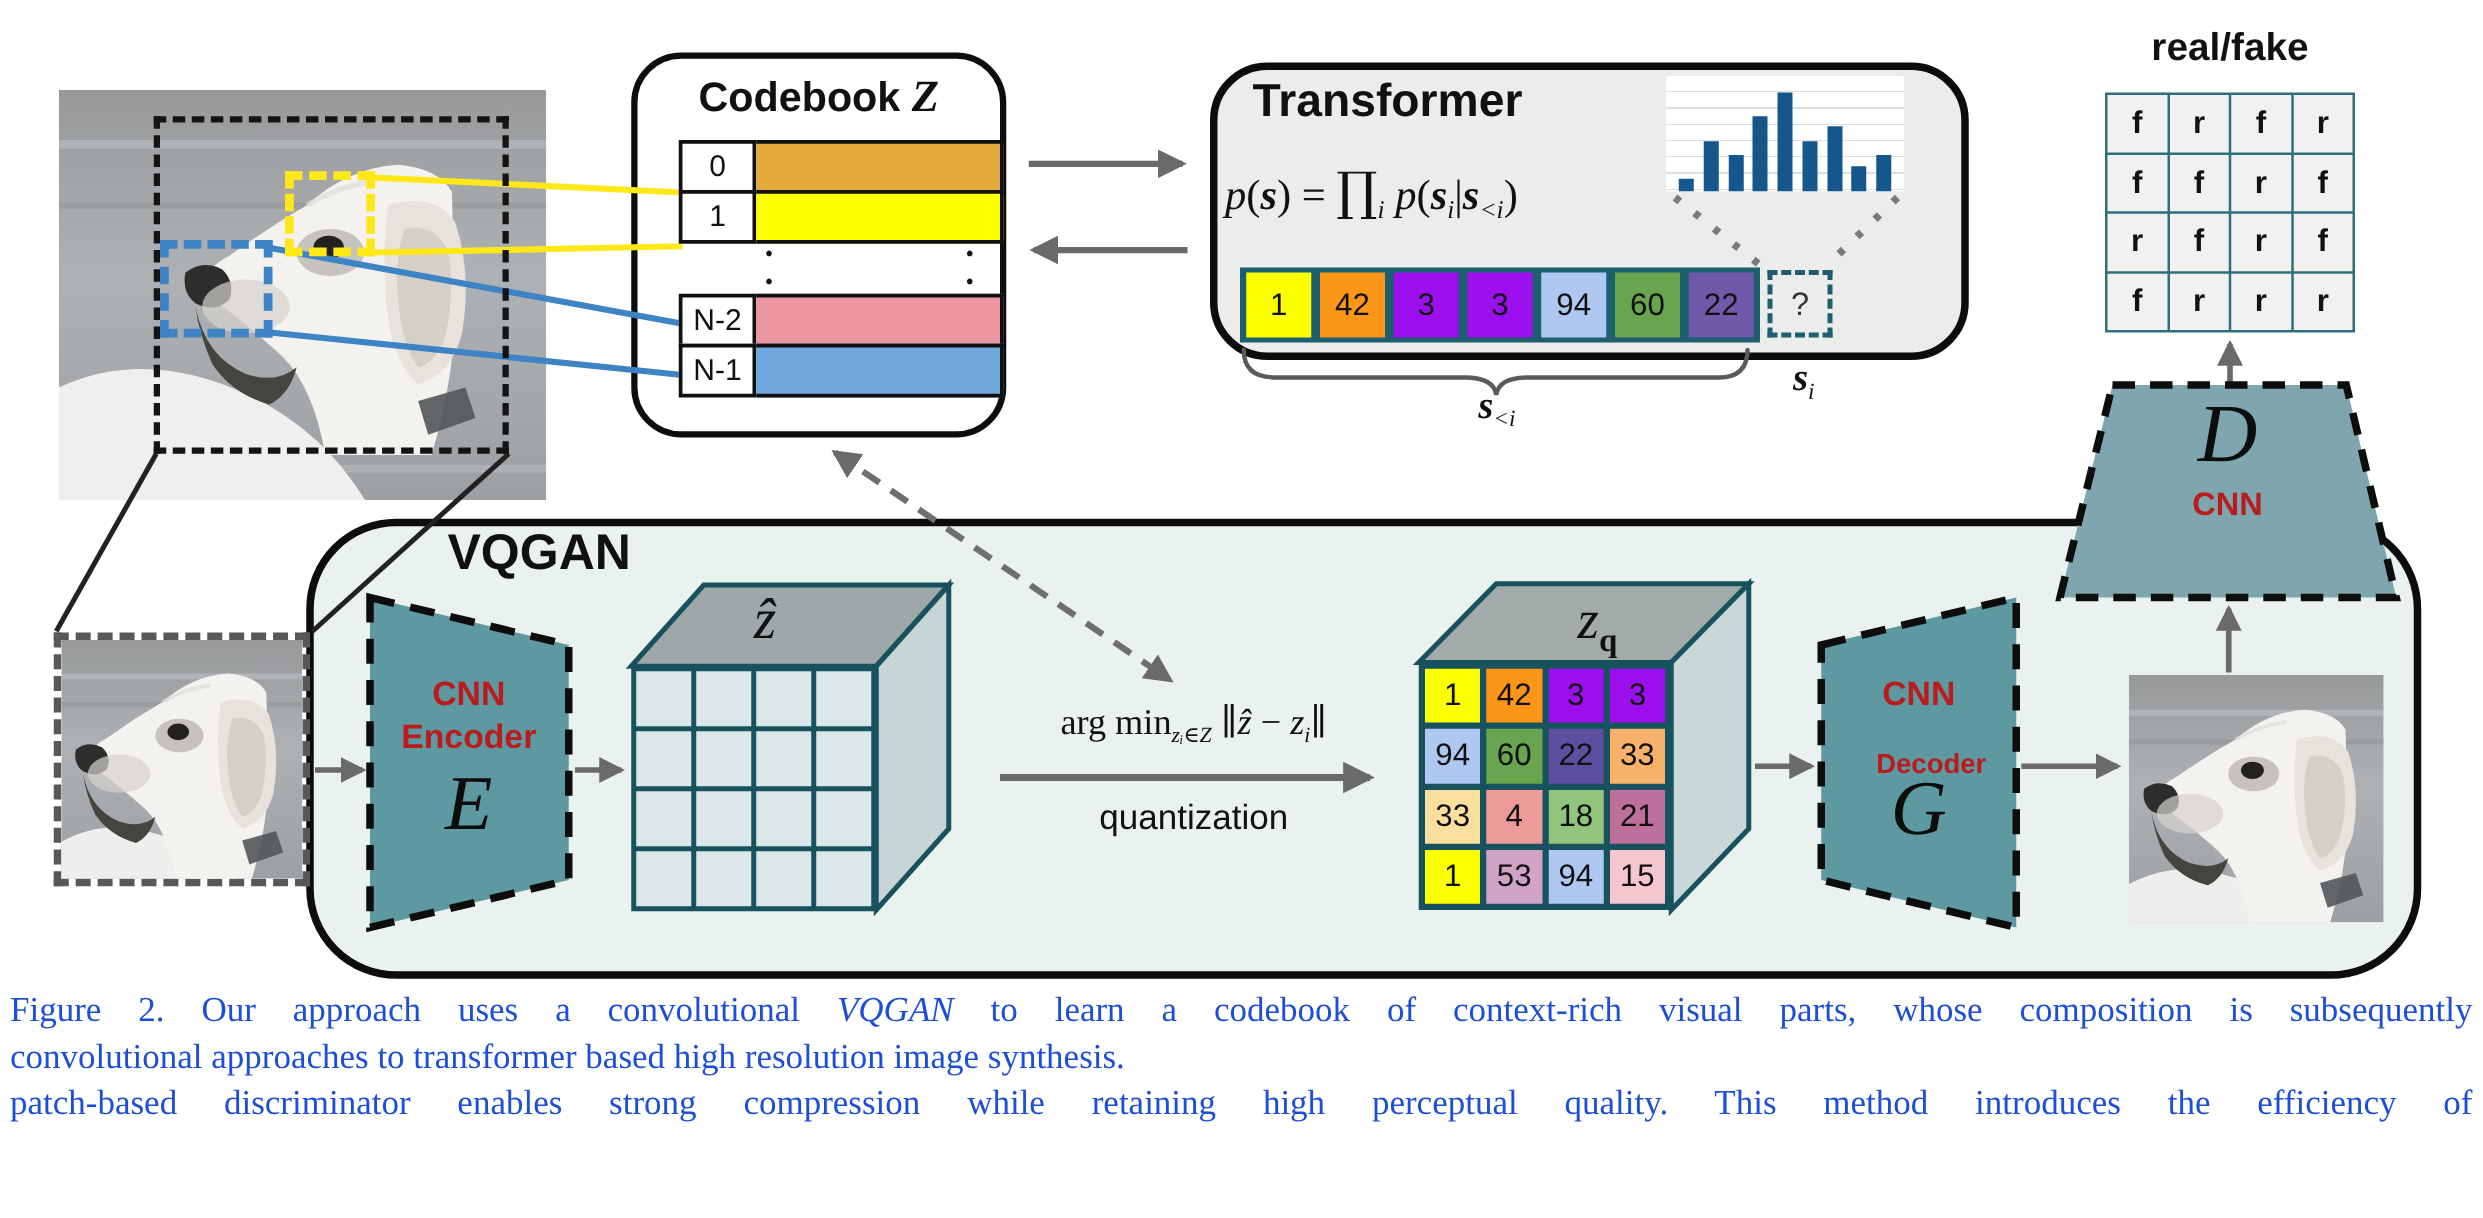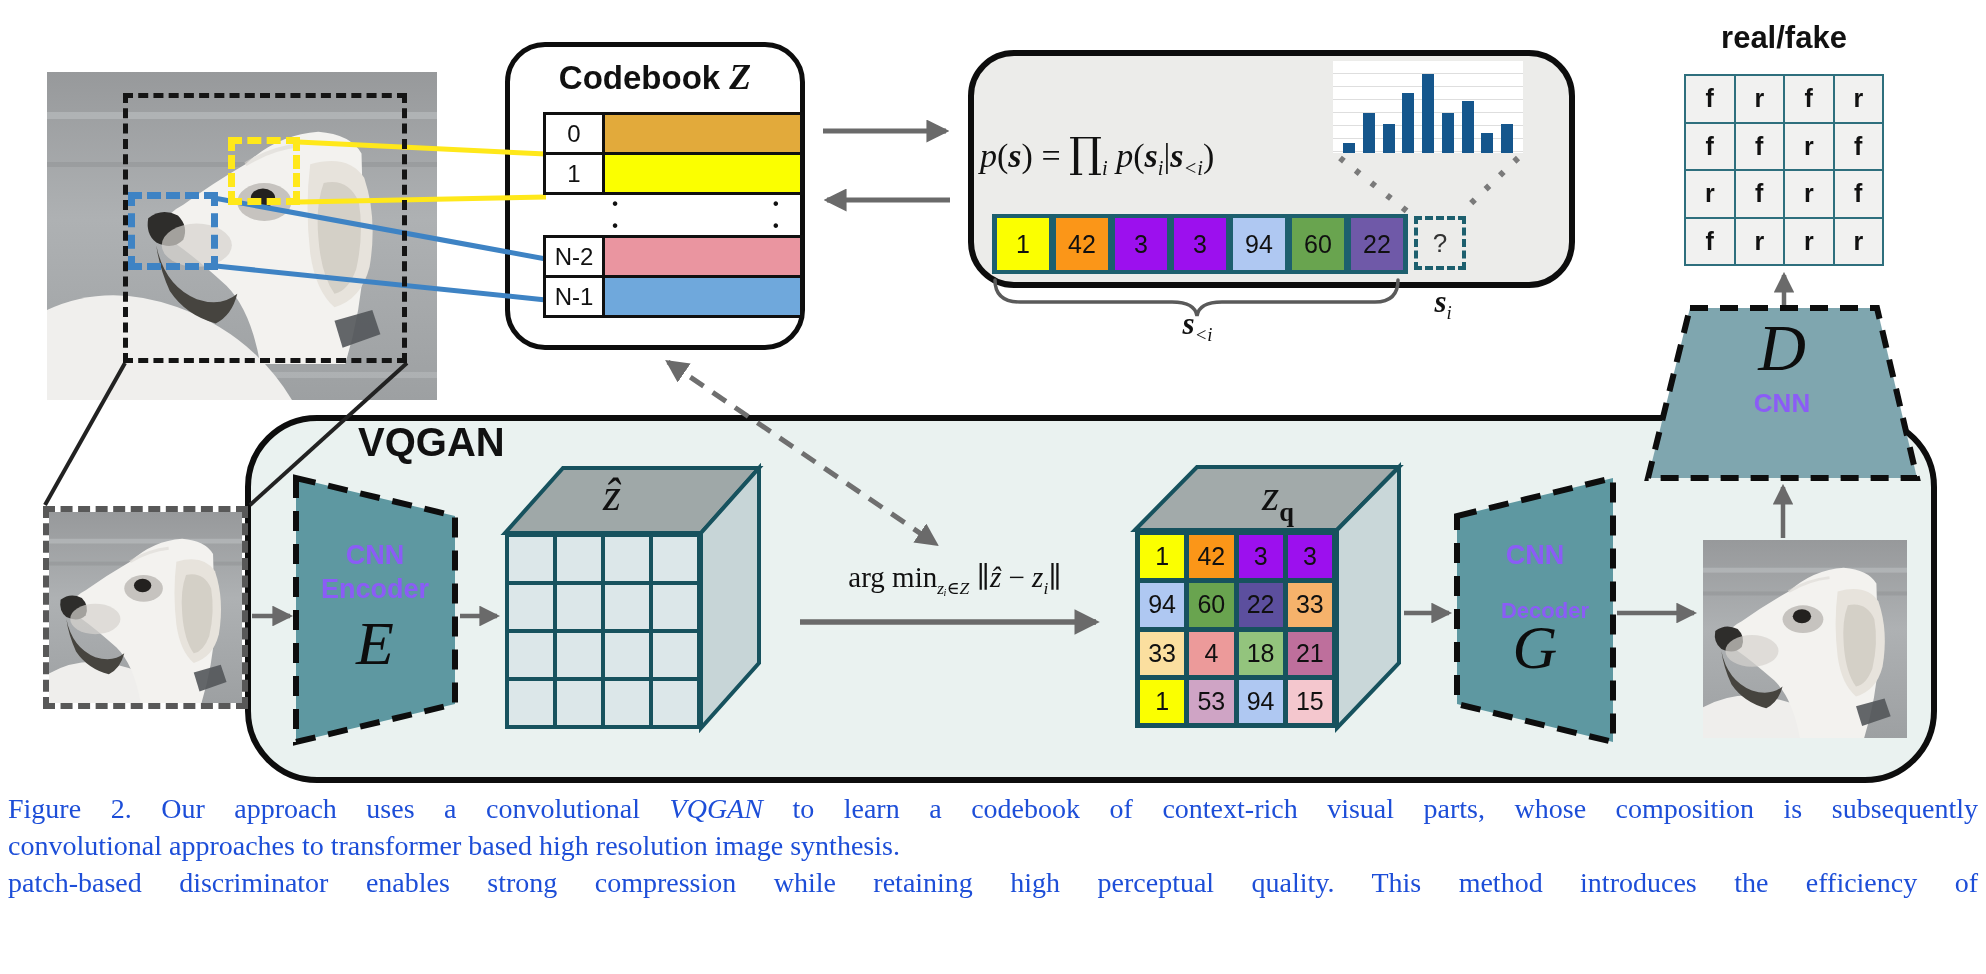--- a/index.html
+++ b/index.html
@@ -69,21 +69,21 @@
              grid-template-columns:repeat(4,1fr);grid-template-rows:repeat(4,1fr);gap:4px;padding:4px;box-sizing:border-box}
   .zh-cell{background:#DCE7E9}
   #zq-grid{left:1135px;top:530px;width:202px;height:198px;background:#17525E;display:grid;
            grid-template-columns:repeat(4,1fr);grid-template-rows:repeat(4,1fr);gap:5px;padding:5px;box-sizing:border-box}
   .zq-cell{display:flex;align-items:center;justify-content:center;font-size:25px;color:#101010}
   #rf-grid{left:1684px;top:74px;width:200px;height:192px;background:#2E6F7D;display:grid;
            grid-template-columns:repeat(4,1fr);grid-template-rows:repeat(4,1fr);gap:2px;padding:2px;box-sizing:border-box}
   .rf-cell{background:#F1F1F0;display:flex;align-items:center;justify-content:center;font-weight:bold;font-size:25px}
 
   
-  .trap-white{color:#8b5cf6;font-weight:bold;text-align:center}
+  .trap-white{color:#b91c1c;font-weight:bold;text-align:center}
   .trap-sym{color:#0d0d0d;text-align:center;font-family:"Liberation Serif","DejaVu Serif",serif;font-style:italic}
   #enc-cnn{left:300px;top:540px;width:150px;font-size:27px}
   #enc-name{left:300px;top:574px;width:150px;font-size:27px}
   #enc-sym{left:300px;top:608px;width:150px;font-size:62px}
   #dec-cnn{left:1460px;top:540px;width:150px;font-size:27px}
   #dec-name{left:1460px;top:598px;width:170px;font-size:22px}
   #dec-sym{left:1460px;top:612px;width:150px;font-size:62px}
   #disc-sym{left:1732px;top:310px;width:100px;font-size:66px}
   #disc-cnn{left:1657px;top:388px;width:250px;font-size:26px}
   #disc-name{left:1657px;top:420px;width:250px;font-size:26px}
@@ -218,20 +218,21 @@
       <div class="cb-row">
         <div class="cb-index">N-2</div>
         <div class="cb-bar" style="background: rgb(234, 149, 160);"></div>
       </div>
       <div class="cb-row">
         <div class="cb-index">N-1</div>
         <div class="cb-bar" style="background: rgb(111, 168, 220);"></div>
       </div>
     </div>
 
+  <div class="abs z3" id="transformer-title">Transformer</div>
   <div class="abs z3 formula" id="tf-formula"><span class="seg-it">p</span><span class="seg-rm">(</span><span class="seg-bi">s</span><span class="seg-rm">) = </span><span class="seg-big">∏</span><span class="seg-sub">i</span><span class="seg-it"> p</span><span class="seg-rm">(</span><span class="seg-bi">s</span><span class="seg-sub">i</span><span class="seg-rm">|</span><span class="seg-bi">s</span><span class="seg-sub">&lt;i</span><span class="seg-rm">)</span></div>
   <div class="abs z3" id="histogram">
       <div class="hbar" style="height: 11%; background: rgb(21, 86, 140);"></div>
       <div class="hbar" style="height: 43%; background: rgb(21, 86, 140);"></div>
       <div class="hbar" style="height: 32%; background: rgb(21, 86, 140);"></div>
       <div class="hbar" style="height: 65%; background: rgb(21, 86, 140);"></div>
       <div class="hbar" style="height: 86%; background: rgb(21, 86, 140);"></div>
       <div class="hbar" style="height: 44%; background: rgb(21, 86, 140);"></div>
       <div class="hbar" style="height: 56%; background: rgb(21, 86, 140);"></div>
       <div class="hbar" style="height: 22%; background: rgb(21, 86, 140);"></div>
@@ -294,20 +295,21 @@
       <div class="zh-cell"></div>
       <div class="zh-cell"></div>
       <div class="zh-cell"></div>
       <div class="zh-cell"></div>
       <div class="zh-cell"></div>
       <div class="zh-cell"></div>
       <div class="zh-cell"></div>
       <div class="zh-cell"></div>
     </div>
   <div class="abs z3 formula" id="argmin"><span class="seg-rm">arg min</span><span class="seg-sub">zᵢ∈Z</span><span class="seg-rm"> ∥</span><span class="seg-it">ẑ</span><span class="seg-rm"> − </span><span class="seg-it">z</span><span class="seg-sub">i</span><span class="seg-rm">∥</span></div>
+  <div class="abs z3" id="quantization">quantization</div>
   <div class="abs z3 formula" id="zq-label"><span class="seg-it">z</span><span class="seg-subb">q</span></div>
   <div class="abs z3" id="zq-grid">
       <div class="zq-cell" style="background: rgb(251, 255, 0);">1</div>
       <div class="zq-cell" style="background: rgb(251, 150, 24);">42</div>
       <div class="zq-cell" style="background: rgb(156, 16, 238);">3</div>
       <div class="zq-cell" style="background: rgb(156, 16, 238);">3</div>
       <div class="zq-cell" style="background: rgb(175, 200, 242);">94</div>
       <div class="zq-cell" style="background: rgb(105, 164, 79);">60</div>
       <div class="zq-cell" style="background: rgb(92, 79, 158);">22</div>
       <div class="zq-cell" style="background: rgb(246, 178, 107);">33</div>

